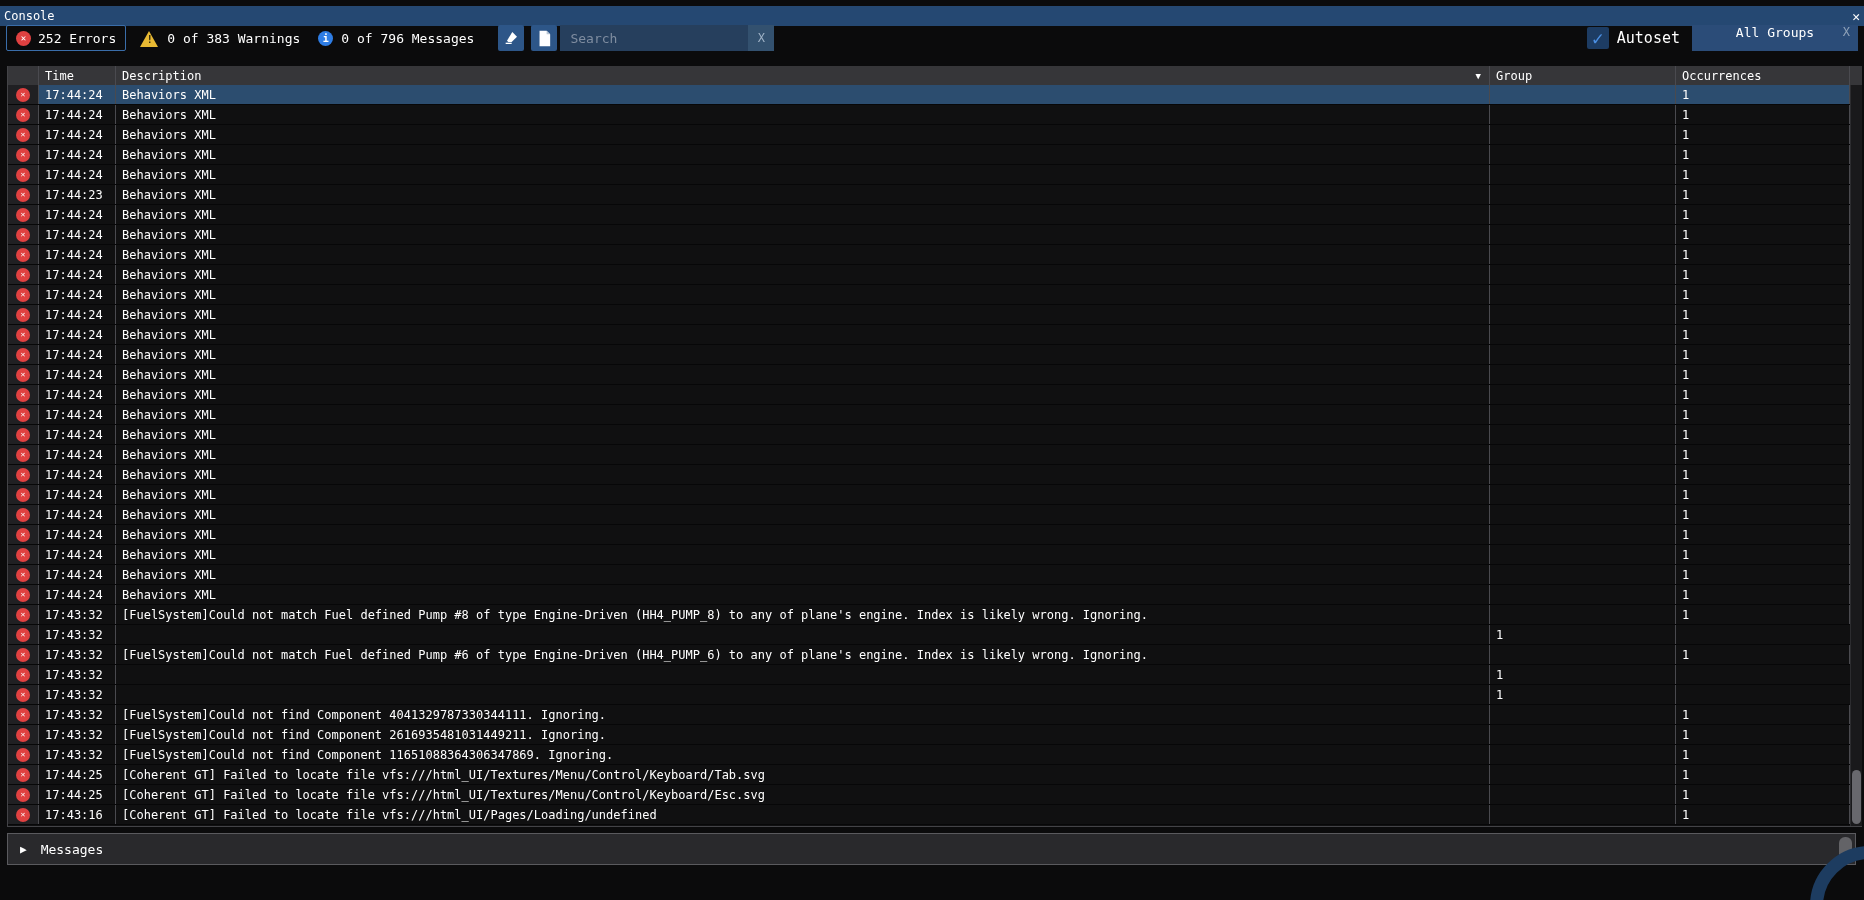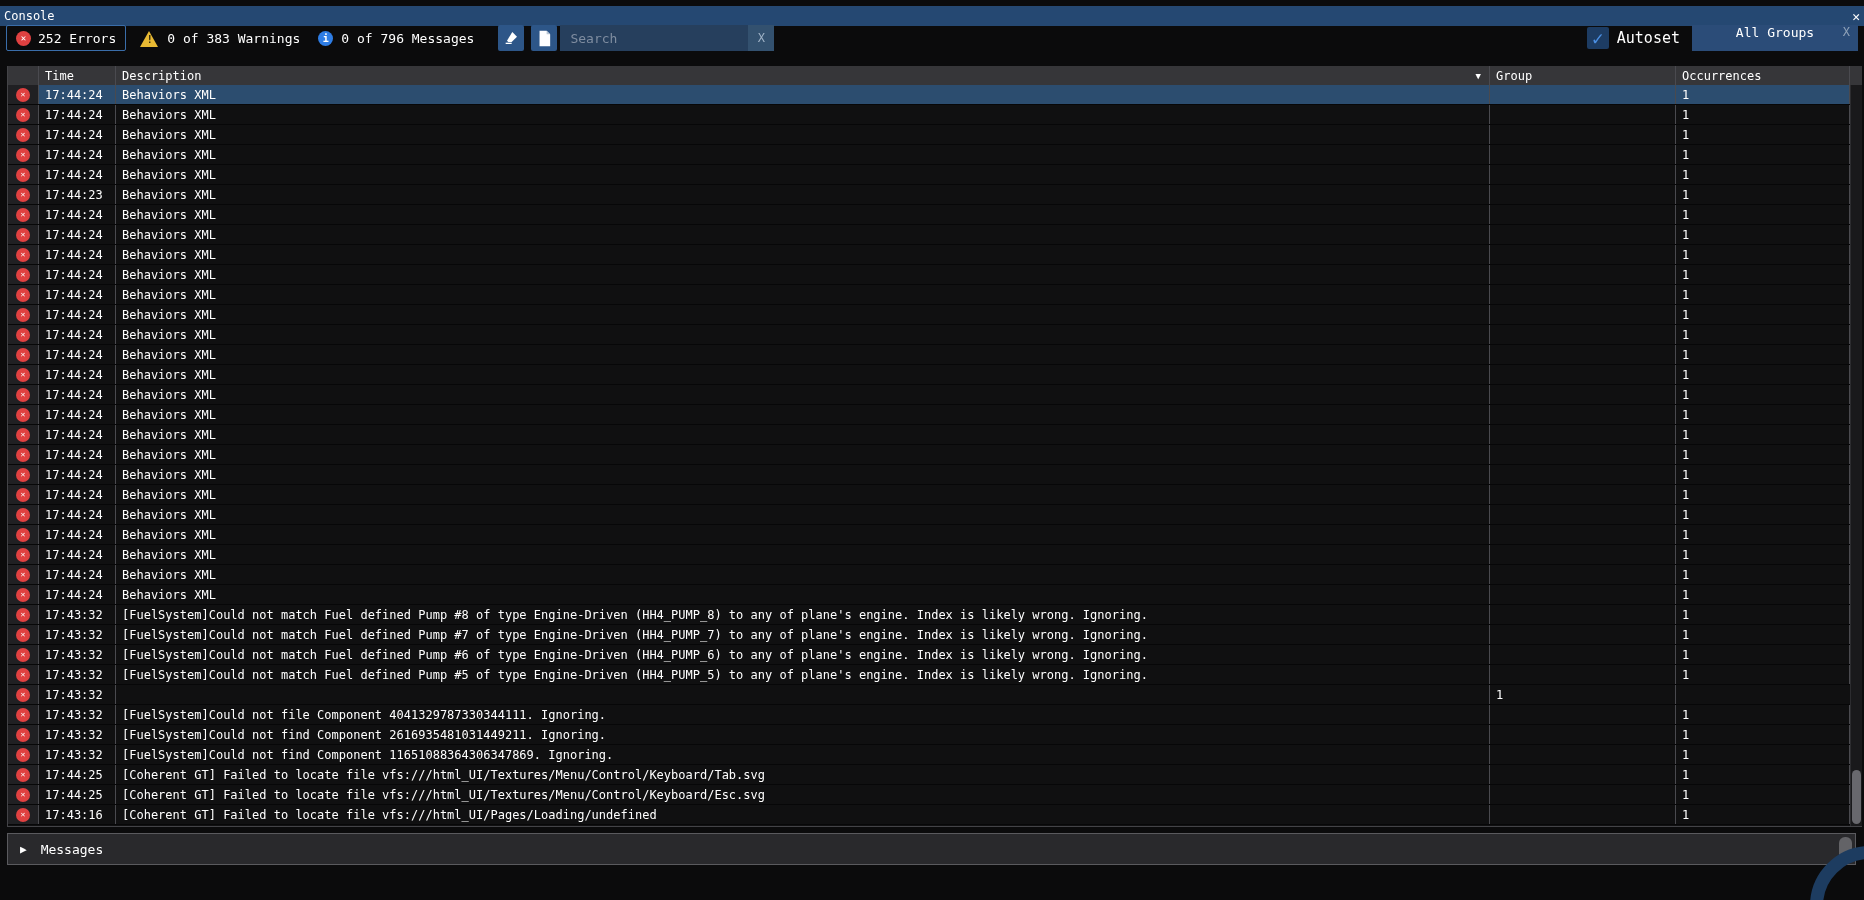--- a/index.html
+++ b/index.html
@@ -476,60 +476,58 @@
         <div class="cell">[FuelSystem]Could not match Fuel defined Pump #8 of type Engine-Driven (HH4_PUMP_8) to any of plane's engine. Index is likely wrong. Ignoring.</div>
         <div class="cell"></div>
         <div class="cell">1</div>
         <div class="cell no-sep"></div>
       </div>
       <div class="trow grid-cols">
         <div class="cell icon-cell">
           <span class="err-dot">✕</span>
         </div>
         <div class="cell">17:43:32</div>
-        <div class="cell">[FuelSystem]Could not match Fuel defined Pump #7 of type Engine-Driven (HH4_PUMP_7) to any of plane's engine. Index is likely wrong. Ignoring.</div>
         <div class="cell"></div>
         <div class="cell">1</div>
         <div class="cell no-sep"></div>
       </div>
       <div class="trow grid-cols">
         <div class="cell icon-cell">
           <span class="err-dot">✕</span>
         </div>
         <div class="cell">17:43:32</div>
         <div class="cell">[FuelSystem]Could not match Fuel defined Pump #6 of type Engine-Driven (HH4_PUMP_6) to any of plane's engine. Index is likely wrong. Ignoring.</div>
         <div class="cell"></div>
         <div class="cell">1</div>
         <div class="cell no-sep"></div>
       </div>
       <div class="trow grid-cols">
         <div class="cell icon-cell">
           <span class="err-dot">✕</span>
         </div>
         <div class="cell">17:43:32</div>
-        <div class="cell">[FuelSystem]Could not match Fuel defined Pump #5 of type Engine-Driven (HH4_PUMP_5) to any of plane's engine. Index is likely wrong. Ignoring.</div>
-        <div class="cell"></div>
-        <div class="cell">1</div>
-        <div class="cell no-sep"></div>
-      </div>
-      <div class="trow grid-cols">
-        <div class="cell icon-cell">
-          <span class="err-dot">✕</span>
-        </div>
-        <div class="cell">17:43:32</div>
-        <div class="cell"></div>
-        <div class="cell">1</div>
-        <div class="cell no-sep"></div>
-      </div>
-      <div class="trow grid-cols">
-        <div class="cell icon-cell">
-          <span class="err-dot">✕</span>
-        </div>
-        <div class="cell">17:43:32</div>
-        <div class="cell">[FuelSystem]Could not file Component 4041329787330344111. Ignoring.</div>
+        <div class="cell"></div>
+        <div class="cell">1</div>
+        <div class="cell no-sep"></div>
+      </div>
+      <div class="trow grid-cols">
+        <div class="cell icon-cell">
+          <span class="err-dot">✕</span>
+        </div>
+        <div class="cell">17:43:32</div>
+        <div class="cell"></div>
+        <div class="cell">1</div>
+        <div class="cell no-sep"></div>
+      </div>
+      <div class="trow grid-cols">
+        <div class="cell icon-cell">
+          <span class="err-dot">✕</span>
+        </div>
+        <div class="cell">17:43:32</div>
+        <div class="cell">[FuelSystem]Could not find Component 4041329787330344111. Ignoring.</div>
         <div class="cell"></div>
         <div class="cell">1</div>
         <div class="cell no-sep"></div>
       </div>
       <div class="trow grid-cols">
         <div class="cell icon-cell">
           <span class="err-dot">✕</span>
         </div>
         <div class="cell">17:43:32</div>
         <div class="cell">[FuelSystem]Could not find Component 2616935481031449211. Ignoring.</div>

